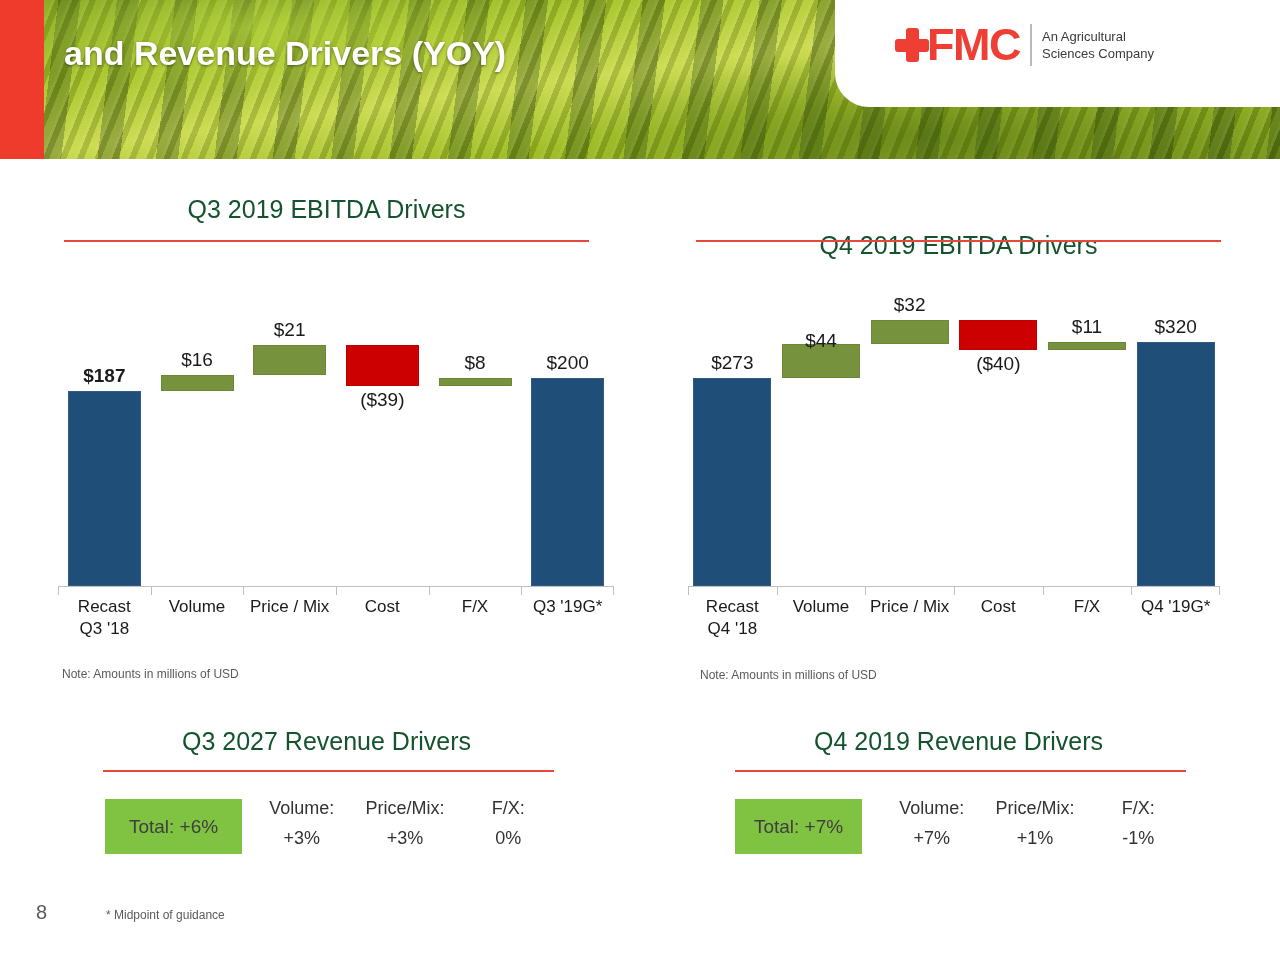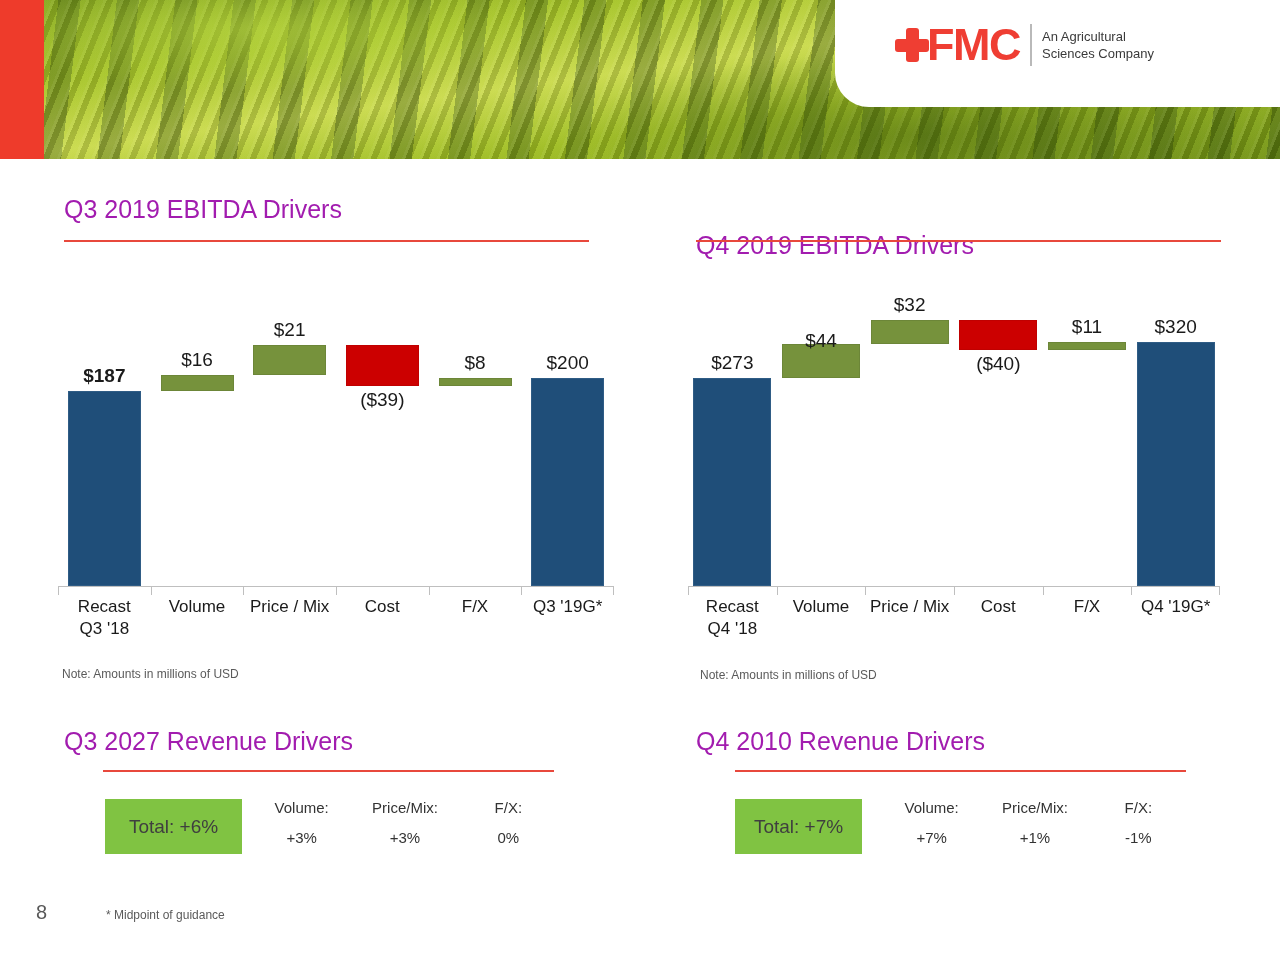--- a/index.html
+++ b/index.html
@@ -48,22 +48,22 @@
   .logo-mark{display:flex;align-items:center;}
   .logo-cross{position:relative;width:34px;height:34px;margin-right:-2px;}
   .logo-cross:before{content:"";position:absolute;left:0;top:11px;width:34px;height:13px;background:#ef3e33;border-radius:3px;}
   .logo-cross:after{content:"";position:absolute;left:11px;top:0;width:13px;height:34px;background:#ef3e33;border-radius:3px;}
   .logo-text{font-size:45px;font-weight:bold;color:#ef3e33;letter-spacing:-1.5px;line-height:45px;font-family:"Liberation Sans",sans-serif;}
   .logo-divider{width:2px;height:42px;background:#b9b9b9;}
   .logo-tag{font-size:13px;line-height:17px;color:#3a3a3a;}
 
   
   .sec-title{
-    position:absolute;
-    font-size:25px;color:#a21caf;white-space:nowrap;
+    position:absolute;text-align:center;
+    font-size:25px;color:#14532d;white-space:nowrap;
   }
   .sec-rule{position:absolute;height:2px;background:#e8483c;}
 
   
   .chart{position:absolute;}
   .plot{position:absolute;left:0;top:0;width:100%;height:100%;}
   .bar{position:absolute;box-sizing:border-box;}
   .bar.blue{background:#1f4e79;border:1px solid #2f5c85;}
   .bar.green{background:#76923c;border:1px solid #6c8638;}
   .bar.red{background:#cc0000;border:1px solid #c00000;}
@@ -76,35 +76,36 @@
     position:absolute;text-align:center;font-size:17px;color:#1a1a1a;line-height:22px;
   }
   .chart-note{position:absolute;font-size:12px;color:#5a5a5a;white-space:nowrap;}
 
   
   .rev-box{
     position:absolute;background:#80c342;display:flex;align-items:center;justify-content:center;
     font-size:19px;color:#3f3f3f;
   }
   .rev-grid{position:absolute;display:flex;}
-  .rev-col{text-align:center;font-size:15px;color:#333333;line-height:30px;}
+  .rev-col{text-align:center;font-size:18px;color:#333333;line-height:30px;}
   .rev-col .k{display:block;}
   .rev-col .v{display:block;}
 
   
   .page-num{position:absolute;left:36px;top:901px;font-size:20px;color:#595959;}
   .footnote{position:absolute;left:106px;top:908px;font-size:12px;color:#5a5a5a;}
 </style>
 </head>
 <body>
 
 <div class="header">
   <div class="header-photo"></div>
   <div class="header-redbar"></div>
   <div class="header-title">
+    <div>and Revenue Drivers (YOY)</div>
   </div>
   <div class="logo-panel">
     <div class="logo-wrap">
       <div class="logo-mark">
         <span class="logo-cross"></span>
         <span class="logo-text">FMC</span>
       </div>
       <div class="logo-divider"></div>
       <div class="logo-tag">
         <div>An Agricultural</div>
@@ -225,21 +226,21 @@
     <div class="rev-col" style="width: 33.3333%;">
       <span class="k">Price/Mix:</span>
       <span class="v">+3%</span>
     </div>
     <div class="rev-col" style="width: 33.3333%;">
       <span class="k">F/X:</span>
       <span class="v">0%</span>
     </div>
   </div>
 
-<div class="sec-title" style="left:696px;top:727px;width:525px;">Q4 2010 Revenue Drivers</div>
+<div class="sec-title" style="left:696px;top:727px;width:525px;">Q4 2019 Revenue Drivers</div>
 <div class="sec-rule" style="left:735px;top:770px;width:451px;"></div>
 <div class="rev-box" style="left:735px;top:799px;width:127px;height:55px;">Total: +7%</div>
 <div class="rev-grid" id="rev-q4" style="left:880px;top:793px;width:310px;">
     <div class="rev-col" style="width: 33.3333%;">
       <span class="k">Volume:</span>
       <span class="v">+7%</span>
     </div>
     <div class="rev-col" style="width: 33.3333%;">
       <span class="k">Price/Mix:</span>
       <span class="v">+1%</span>

